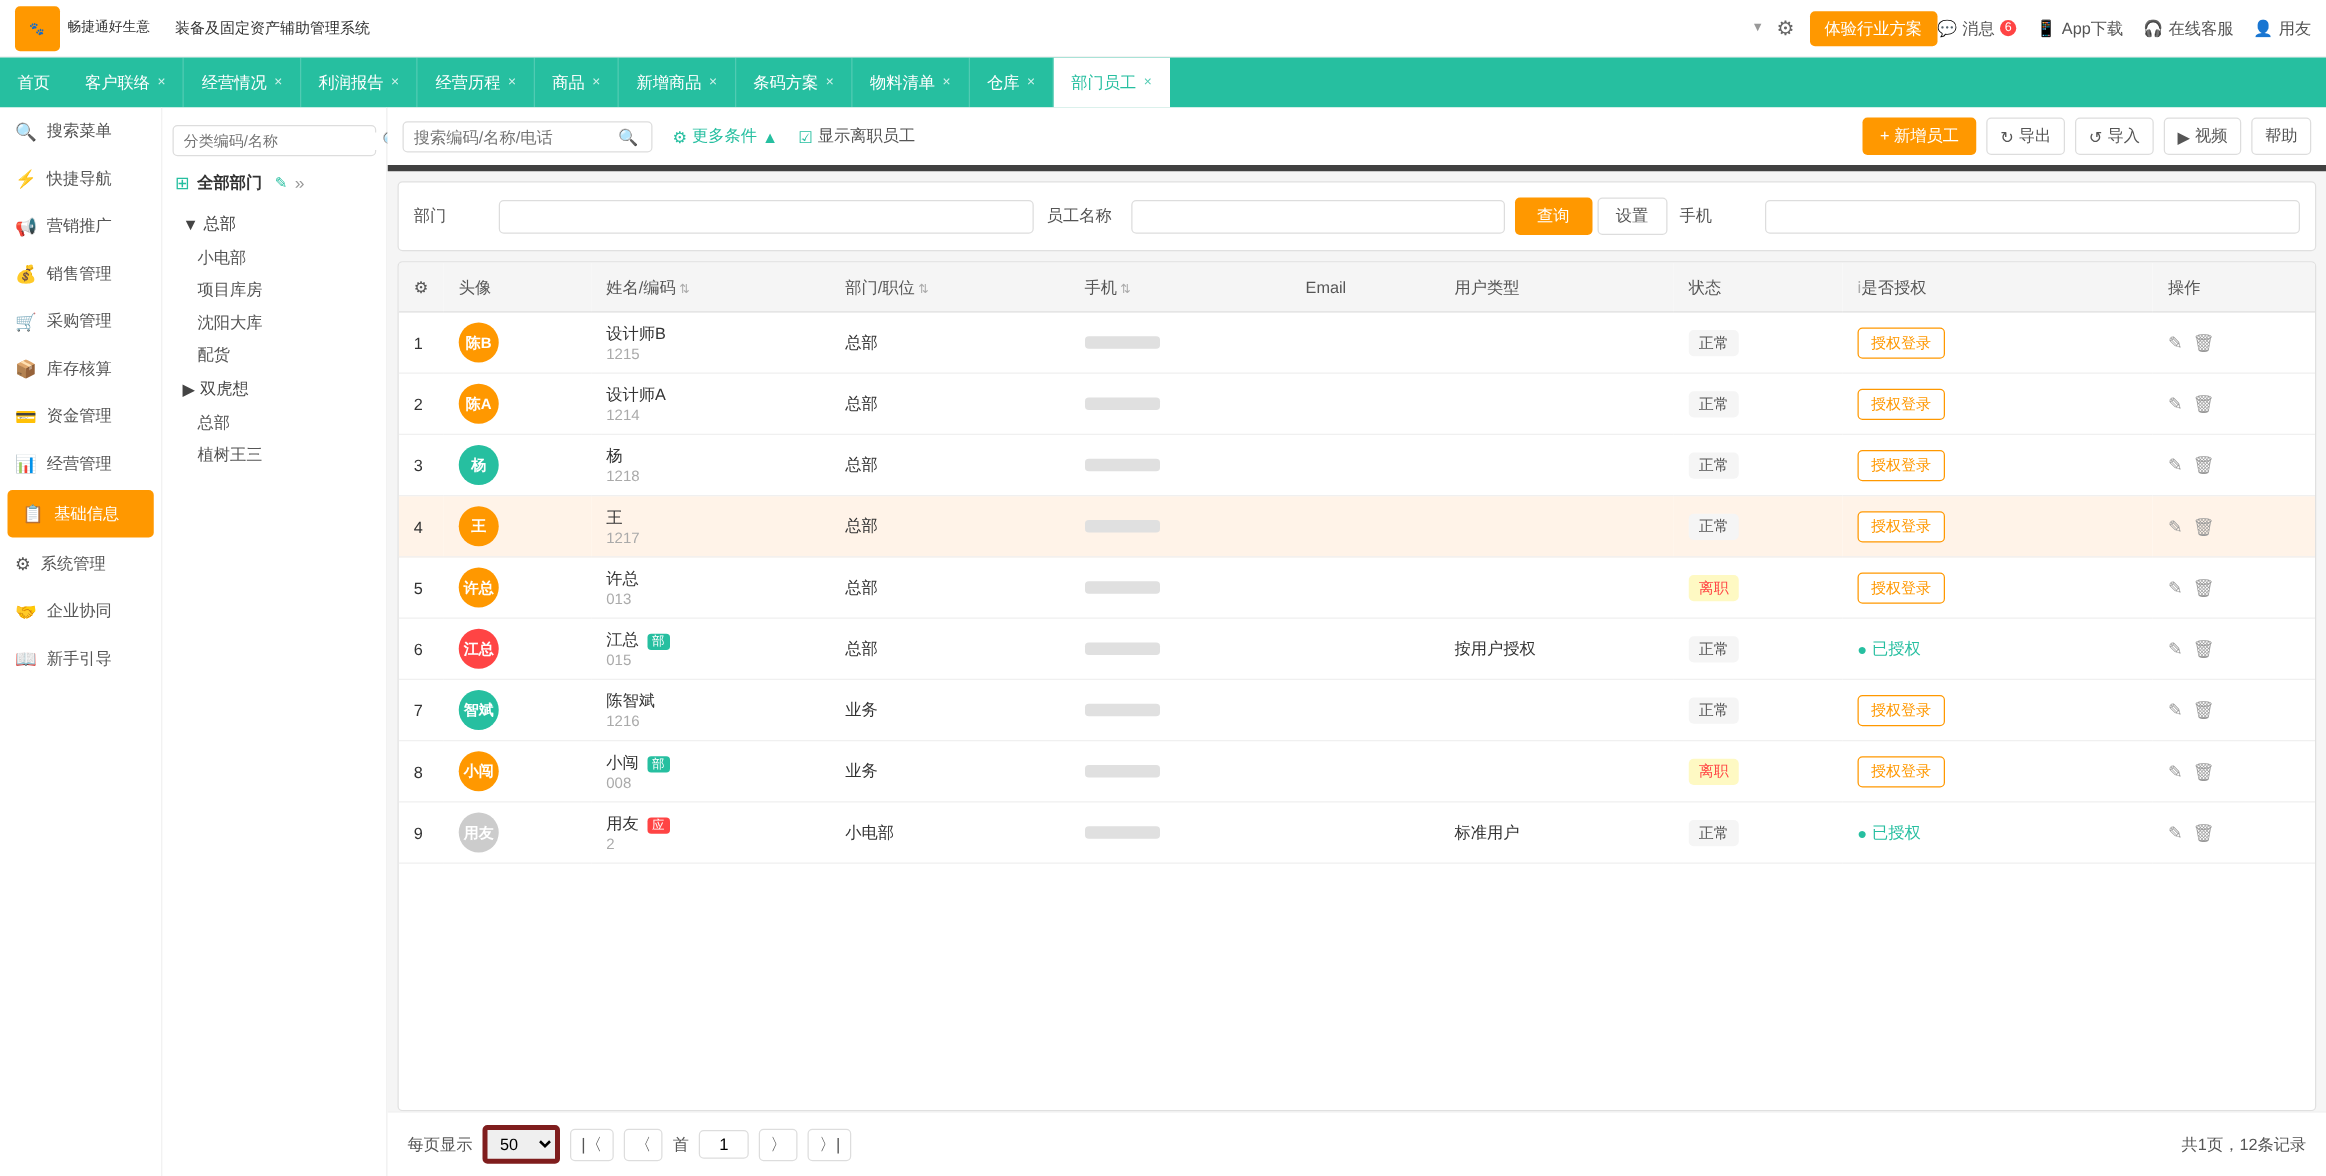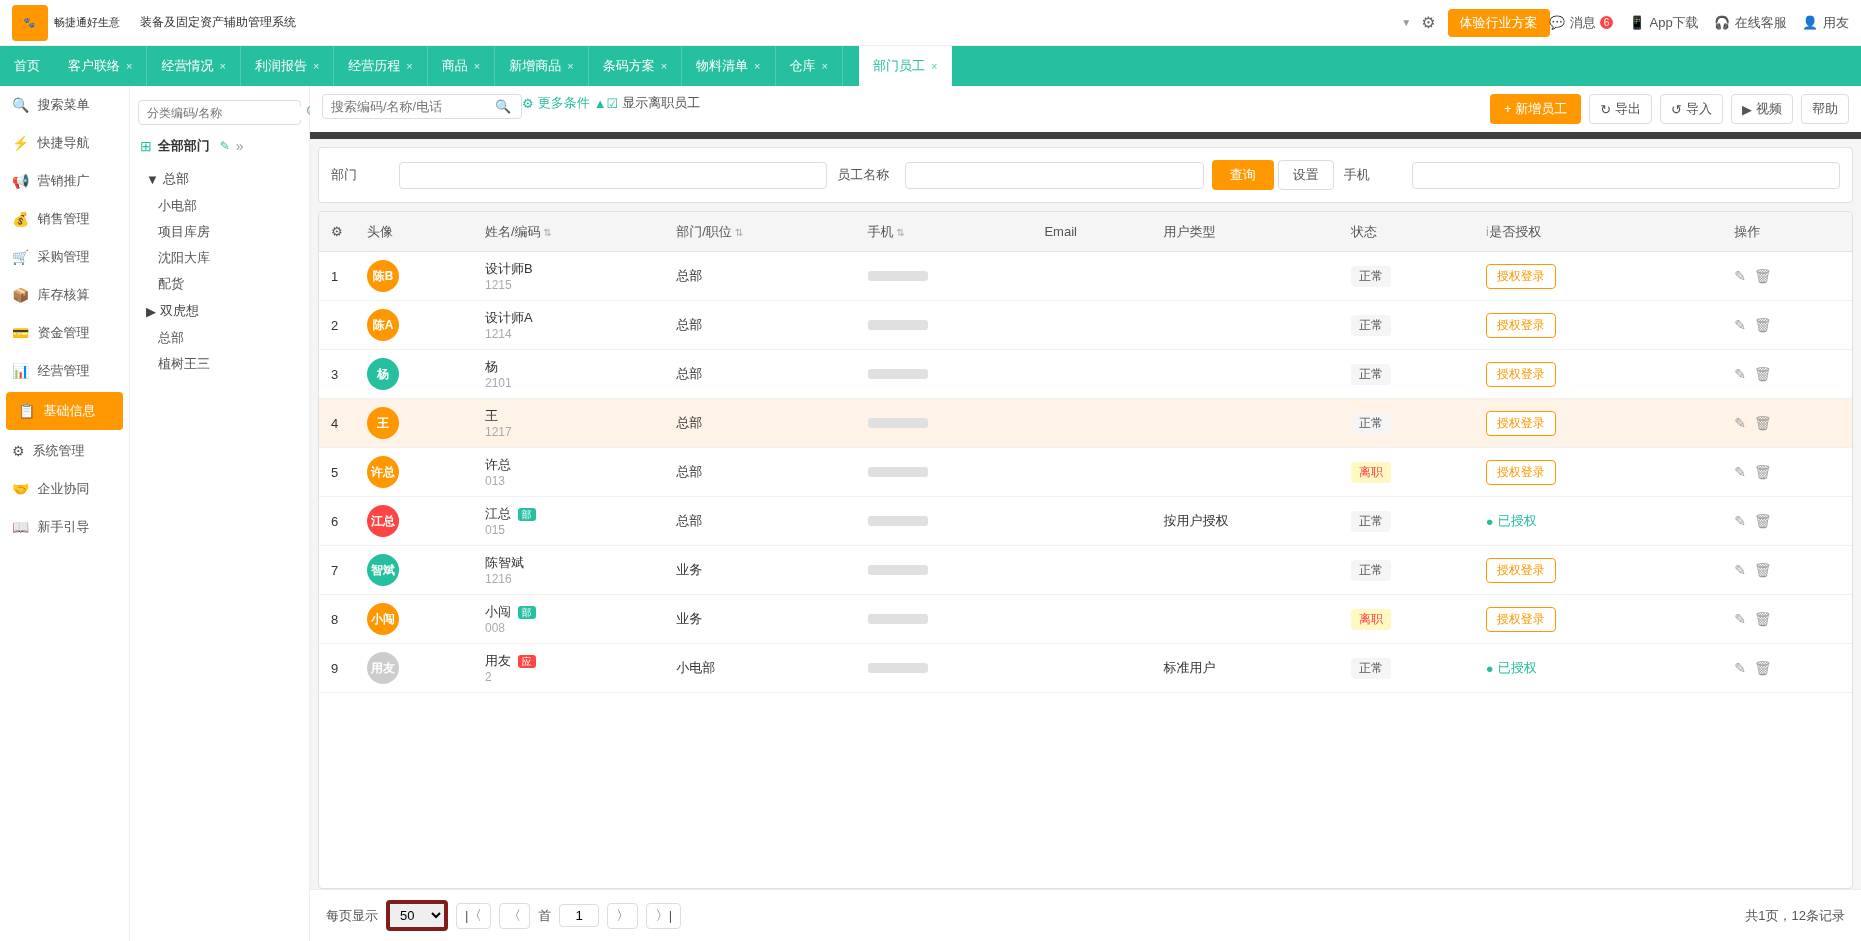--- a/index.html
+++ b/index.html
@@ -14,21 +14,21 @@
     .top-right { display: flex; align-items: center; gap: 16px; margin-left: auto; }
     .top-right-item { display: flex; align-items: center; gap: 4px; cursor: pointer; color: #555; font-size: 13px; }
     .badge { background: #f44; color: #fff; border-radius: 10px; font-size: 10px; padding: 1px 4px; }
     .trial-btn { background: #ff9800; color: #fff; border: none; border-radius: 4px; padding: 5px 12px; cursor: pointer; font-size: 13px; }
     .settings-icon { font-size: 16px; color: #666; cursor: pointer; }
     .dropdown-arrow { font-size: 10px; color: #999; }
 
     
     .nav-tabs { background: #26bfa0; display: flex; align-items: center; height: 40px; padding: 0 0; overflow-x: auto; }
     .nav-tab { color: #fff; padding: 0 14px; height: 40px; display: flex; align-items: center; cursor: pointer; font-size: 13px; white-space: nowrap; border-right: 1px solid rgba(255,255,255,0.2); }
-    .nav-tab.active { background: #fff; color: #26bfa0; margin-left: 16px; }
+    .nav-tab.active { background: #fff; color: #26bfa0; }
     .nav-tab .close { margin-left: 6px; font-size: 11px; opacity: 0.8; }
 
     
     .main-layout { display: flex; height: calc(100vh - 86px); }
 
     
     .sidebar { width: 130px; background: #fff; border-right: 1px solid #eee; overflow-y: auto; flex-shrink: 0; }
     .sidebar-item { display: flex; align-items: center; padding: 10px 12px; cursor: pointer; font-size: 13px; color: #555; gap: 8px; }
     .sidebar-item.active { background: #ff9800; color: #fff; border-radius: 4px; margin: 2px 6px; }
     .sidebar-icon { font-size: 14px; }
@@ -38,21 +38,21 @@
     .left-panel-header { display: flex; align-items: center; padding: 6px 10px; gap: 6px; }
     .left-panel-title { font-size: 13px; color: #333; font-weight: bold; }
     .dept-tree { padding: 4px 0; }
     .dept-item { padding: 5px 16px; cursor: pointer; font-size: 13px; color: #444; display: flex; align-items: center; gap: 4px; }
     .dept-child { padding: 4px 28px; cursor: pointer; font-size: 13px; color: #555; }
     .search-dept { display: flex; align-items: center; border: 1px solid #ddd; border-radius: 4px; margin: 6px 8px; padding: 4px 8px; gap: 4px; }
     .search-dept input { border: none; outline: none; font-size: 12px; flex: 1; }
 
     
     .content { flex: 1; display: flex; flex-direction: column; overflow: hidden; background: #f5f5f5; }
-    .content-toolbar { background: #fff; padding: 8px 12px; display: flex; align-items: flex-start; gap: 0; border-bottom: 7px solid #404040; }
+    .content-toolbar { background: #fff; padding: 8px 12px; display: flex; align-items: center; gap: 16px; border-bottom: 5px solid #404040; }
     .filter-input { border: 1px solid #ddd; border-radius: 4px; padding: 5px 10px; font-size: 13px; width: 220px; }
     .filter-btn { display: flex; align-items: center; gap: 4px; color: #26bfa0; cursor: pointer; font-size: 13px; }
     .show-resigned { display: flex; align-items: center; gap: 4px; color: #555; font-size: 13px; cursor: pointer; }
     .checkbox-checked { color: #26bfa0; }
     .btn-add { background: #ff9800; color: #fff; border: none; border-radius: 4px; padding: 6px 14px; cursor: pointer; font-size: 13px; display: flex; align-items: center; gap: 4px; }
     .btn-outline { background: #fff; color: #555; border: 1px solid #ddd; border-radius: 4px; padding: 5px 10px; cursor: pointer; font-size: 13px; display: flex; align-items: center; gap: 4px; }
     .toolbar-right { margin-left: auto; display: flex; align-items: center; gap: 8px; }
 
     
     .search-form { background: #fff; padding: 12px; border: 1px solid #e0e0e0; margin: 8px; border-radius: 4px; display: grid; grid-template-columns: 1fr 1fr 1fr; gap: 10px; }
@@ -347,21 +347,21 @@
       </div>
     </td>
   </tr>
             <tr>
     <td>3</td>
     <td>
       <div class="avatar" style="background:#26bfa0">杨</div>
     </td>
     <td>
       <div>杨</div>
-      <div style="color:#aaa;font-size:12px;">2101</div>
+      <div style="color:#aaa;font-size:12px;">1218</div>
     </td>
     <td>总部</td>
     <td><span class="mask-bar"></span></td>
     <td></td>
     <td></td>
     <td><span class="status-normal">正常</span></td>
     <td><button class="btn-auth">授权登录</button></td>
     <td></td>
     <td>
       <div class="action-icons">

